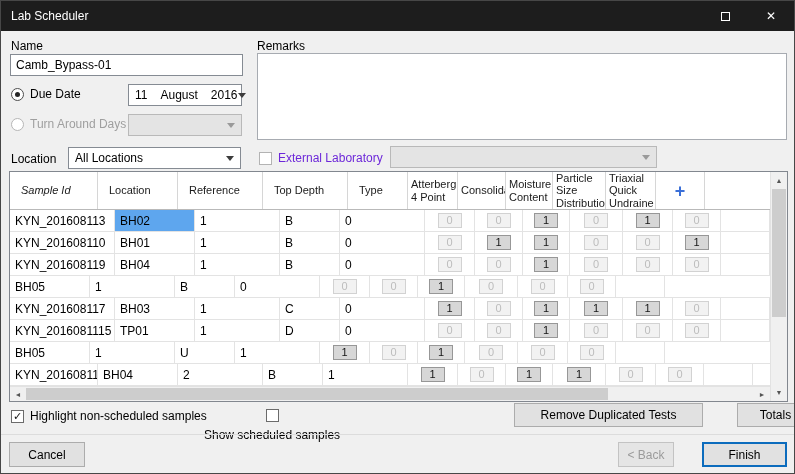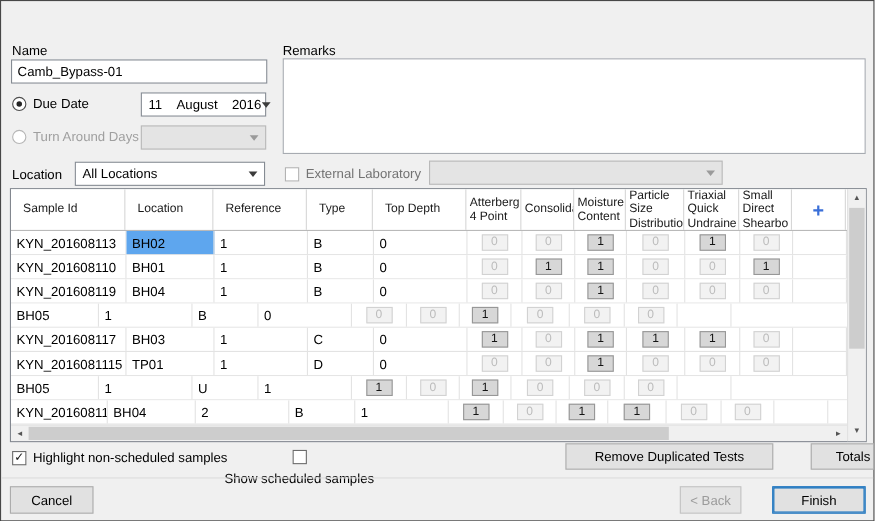--- a/index.html
+++ b/index.html
@@ -30,21 +30,21 @@
   .radio.checked .dot::after { content:""; position:absolute; inset:3px; border-radius:50%; background:#262626; }
   .radio.disabled { color:#9f9f9f; }
   .radio.disabled .dot { border-color:#b6b6b6; }
 
   
   .chk { position:absolute; display:flex; align-items:center; gap:6px; font-size:12px; }
   .chk .box { width:13px; height:13px; background:#fff; border:1px solid #6b6b6b;
               display:flex; align-items:center; justify-content:center; font-size:11px;
               color:#121212; line-height:1; flex:0 0 auto;}
   .chk.checked .box::after { content:"✓"; }
-  .chk.disabled { color:#737373; }
+  .chk.disabled { color:#6d28d9; }
   .chk.disabled .box { border-color:#b3b3b3; }
 
   
   .combo { position:absolute; background:#fff; border:1px solid #858b93; display:flex;
            align-items:center; font-size:12px; padding:0 6px; }
   .combo .arrow { margin-left:auto; width:0; height:0; border-left:4px solid transparent;
                   border-right:4px solid transparent; border-top:5px solid #3c3c3c; }
   .combo.disabled { background:#e4e4e4; border-color:#b9b9b9; color:#8a8a8a; }
   .combo.disabled .arrow { border-top-color:#9a9a9a; }
   .combo-date span { margin-right:13px; }
@@ -89,20 +89,31 @@
   .btn.disabled { background:#e5e5e5; border-color:#c3c3c3; color:#9b9b9b; }
   .btn.default { border:1px solid #0c6cbd; box-shadow: inset 0 0 0 1px #0c6cbd; }
 
   .sep { position:absolute; left:0; right:0; top:433px; border-top:1px solid #dcdcdc; }
 </style>
 </head>
 <body>
 
 <div class="window">
 
+  <div class="titlebar">
+    <span class="title">Lab Scheduler</span>
+    <div class="tb-btns">
+      <div class="tb-btn">
+        <span class="max-glyph"></span>
+      </div>
+      <div class="tb-btn">
+        <span class="close-glyph">✕</span>
+      </div>
+    </div>
+  </div>
 
   <div class="lbl" style="left:10px; top:38px;">Name</div>
   <input class="textbox" style="left: 9px; top: 53px; width: 233px; height: 22px;" value="Camb_Bypass-01">
 
   <div class="radio checked" style="left:10px; top:86px;">
     <span class="dot"></span>
     <span>Due Date</span>
   </div>
   <div class="combo combo-date" style="left:127px; top:83px; width:114px; height:22px;">
     <span>11</span>
@@ -133,39 +144,36 @@
     <span>External Laboratory</span>
   </div>
   <div class="combo disabled" style="left:389px; top:145px; width:267px; height:22px;">
     <span></span>
     <span class="arrow"></span>
   </div>
 
   <div class="table">
     <div class="grid">
       <div class="header-row" id="header-row">
-          <div class="hc" style="width: 104px;">Sample Id</div>
+          <div class="hc" style="width: 88px; font-style: italic;">Sample Id</div>
           <div class="hc" style="width: 80px;">Location</div>
           <div class="hc" style="width: 85px;">Reference</div>
+          <div class="hc" style="width: 85px;">Top Depth</div>
           <div class="hc" style="width: 60px;">Type</div>
-          <div class="hc" style="width: 85px;">Top Depth</div>
           <div class="hc tc" style="width: 50px;">Atterberg
 4 Point</div>
           <div class="hc tc" style="width: 48px;">Consolida</div>
           <div class="hc tc" style="width: 47px;">Moisture
 Content</div>
           <div class="hc tc" style="width: 53px;">Particle
 Size
 Distributio</div>
           <div class="hc tc" style="width: 50px;">Triaxial
 Quick
 Undraine</div>
-          <div class="hc tc" style="width: 48px;">Small
-Direct
-Shearbo</div>
           <div class="hc plus" style="width: 49px;"><span class="plus-glyph" style="color: rgb(58, 111, 216);">+</span></div>
         </div>
       <div id="rows">
           <div class="row">
             <div class="cell" style="width: 105px;">KYN_201608113</div>
             <div class="cell" style="width: 80px; background: rgb(94, 166, 238);">BH02</div>
             <div class="cell" style="width: 85px;">1</div>
             <div class="cell" style="width: 60px;">B</div>
             <div class="cell" style="width: 85px;">0</div>
             <div class="cell test" style="width: 50px;">

